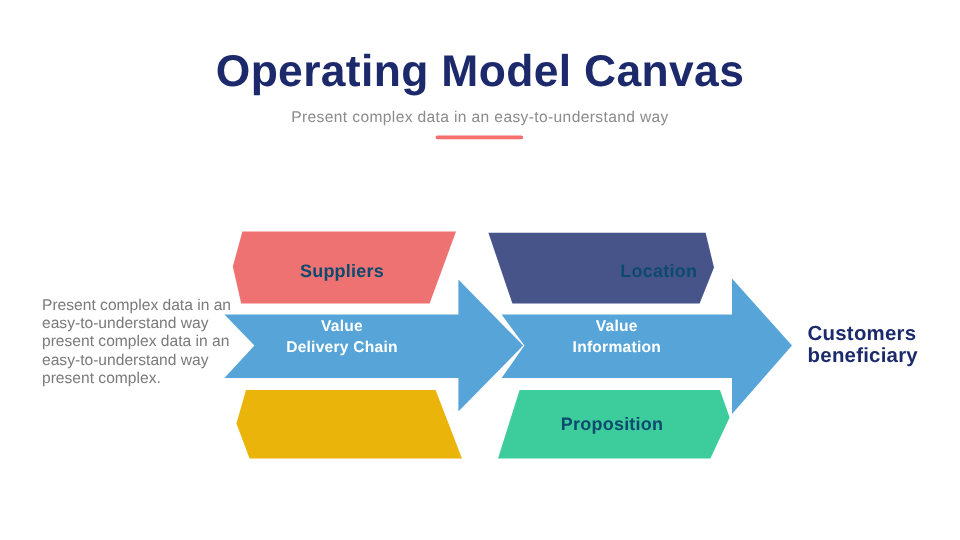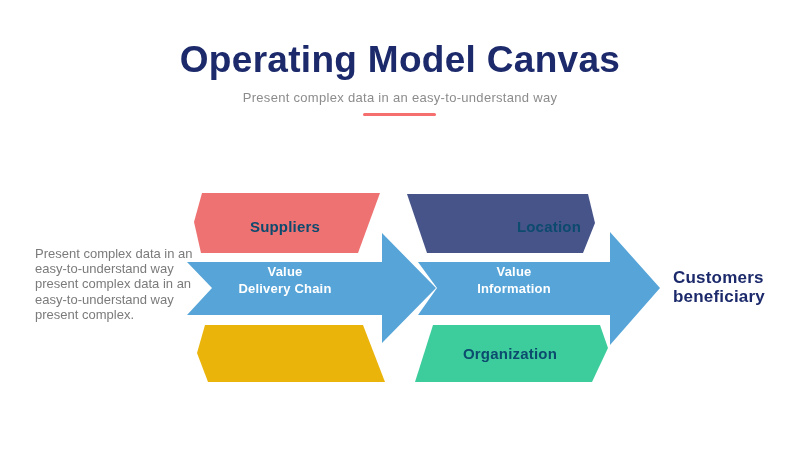--- a/index.html
+++ b/index.html
@@ -64,21 +64,21 @@
     <polygon points="418,262 610,262 610,232 660,288 610,345 610,315 418,315 437,288" fill="#57A5D8"></polygon>
   </svg>
 
   <div class="abs description">Present complex data in an easy-to-understand way present complex data in an easy-to-understand way present complex.</div>
 
   <div class="abs shape-label lbl-suppliers">Suppliers</div>
 
   <div class="abs shape-label lbl-location">Location</div>
 
 
-  <div class="abs shape-label lbl-information">Organization</div>
+  <div class="abs shape-label lbl-information">Proposition</div>
 
   <div class="abs arrow-label lbl-arrow1">
     <div>Value</div>
     <div>Delivery Chain</div>
   </div>
 
   <div class="abs arrow-label lbl-arrow2">
     <div>Value</div>
     <div>Information</div>
   </div>

